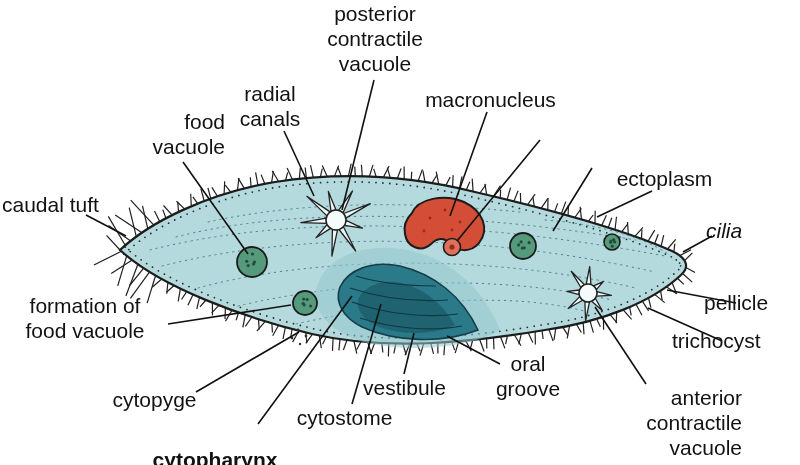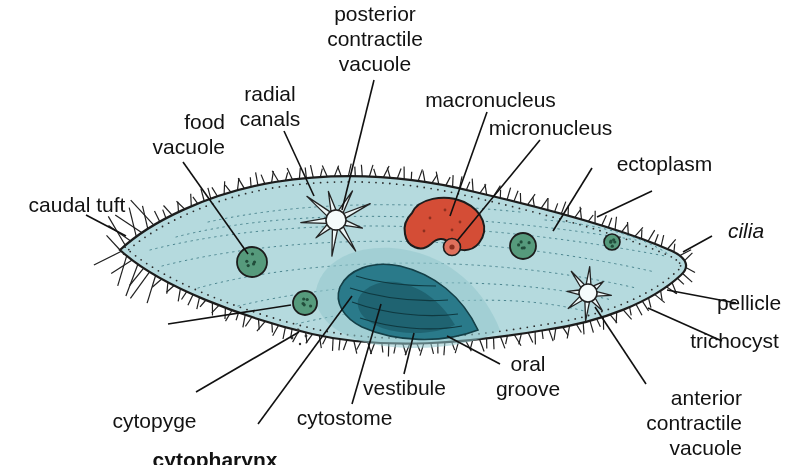--- a/index.html
+++ b/index.html
@@ -1,21 +1,21 @@
 <!DOCTYPE html>
 <html><head>
 <meta charset="utf-8">
 <style>
   html,body{margin:0;padding:0;background:#fff;}
   .stage{position:relative;width:800px;height:465px;background:#fff;overflow:hidden;
          font-family:"Liberation Sans",sans-serif;}
   .stage svg{position:absolute;left:0;top:0;}
   .lbl{position:absolute;font-size:21px;line-height:1.18;color:#121212;
        white-space:pre-line;text-align:center;}
-  .lbl.left{text-align:center;}
+  .lbl.left{text-align:left;}
 </style>
 </head>
 <body>
 
 <div class="stage">
 
   <svg id="cell-svg" width="800" height="465" viewBox="0 0 800 465">
 
     <g id="cilia-layer">
         <line x1="120.0" y1="250.0" x2="106.5" y2="235.3" stroke="#202020" stroke-width="1.2"></line>
@@ -490,27 +490,28 @@
 
   <div class="lbl" style="left:285px;top:2px;width:180px;">posterior
 contractile
 vacuole</div>
   <div class="lbl" style="left:205px;top:82px;width:130px;">radial
 canals</div>
   <div class="lbl" style="left:105px;top:110px;width:120px;text-align:right;">food
 vacuole</div>
   <div class="lbl left" style="left:2px;top:193px;width:150px;">caudal tuft</div>
   <div class="lbl" style="left:398px;top:88px;width:185px;">macronucleus</div>
-  <div class="lbl" style="left:458px;top:116px;width:185px;">micronucleus</div>
-  <div class="lbl" style="left:592px;top:152px;width:145px;">ectoplasm</div>
+  <div class="lbl" style="left:592px;top:167px;width:145px;">ectoplasm</div>
   <div class="lbl left" style="left:706px;top:219px;width:80px;font-style:italic;">cilia</div>
   <div class="lbl left" style="left:704px;top:291px;width:90px;">pellicle</div>
   <div class="lbl left" style="left:672px;top:329px;width:125px;">trichocyst</div>
   <div class="lbl" style="left:562px;top:386px;width:180px;text-align:right;">anterior
 contractile
 vacuole</div>
   <div class="lbl" style="left:478px;top:352px;width:100px;">oral
 groove</div>
   <div class="lbl" style="left:342px;top:376px;width:125px;">vestibule</div>
   <div class="lbl" style="left:272px;top:406px;width:145px;">cytostome</div>
   <div class="lbl" style="left:130px;top:448px;width:170px;font-weight:bold;">cytopharynx</div>
-  <div class="lbl" style="left:92px;top:409px;width:125px;">cytopyge</div>
+  <div class="lbl" style="left:92px;top:388px;width:125px;">cytopyge</div>
+  <div class="lbl" style="left:0px;top:294px;width:170px;">formation of
+food vacuole</div>
 </div>
 
 </body></html>

